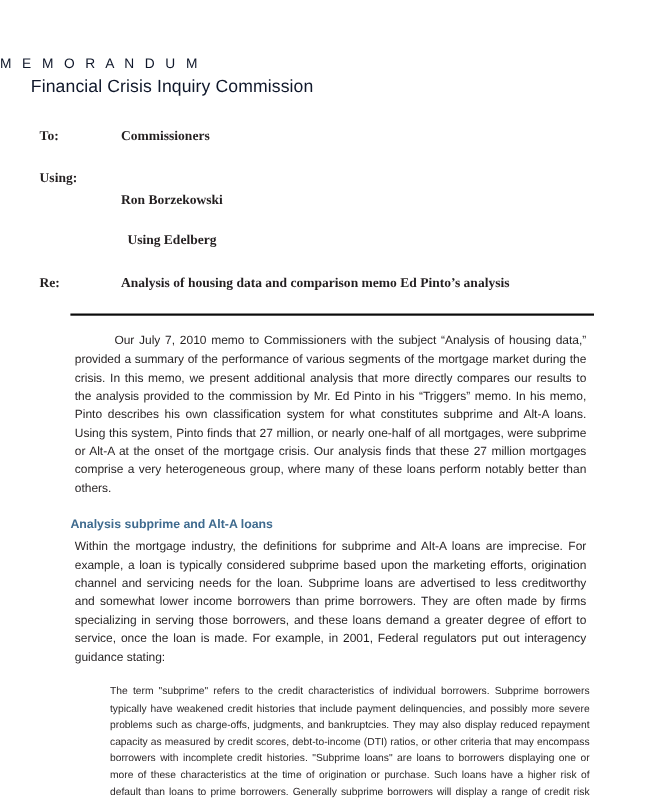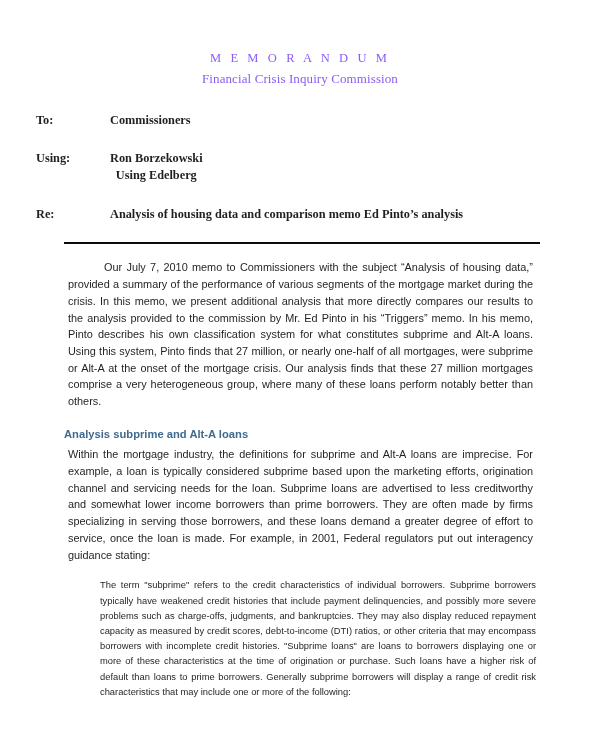--- a/index.html
+++ b/index.html
@@ -18,35 +18,35 @@
   }
 
   .page {
     position: absolute;
     inset: 0;
     background: #ffffff;
   }
 
   
   .memo-head {
-    font-family: Liberation Serif, serif;
-    text-align: center;
-    color: #8b5cf6;
+    font-family: Liberation Sans, sans-serif;
+    color: #0f172a;
   }
   .memo-title {
     font-size: 12.5px;
     letter-spacing: 3.1px;
     padding-top: 52px;
     line-height: 1.0;
   }
   .memo-subtitle {
-    font-size: 13px;
+    font-size: 16px;
     letter-spacing: 0.1px;
     padding-top: 7px;
     line-height: 1.0;
+    margin-left: 28px;
   }
 
   
   .fields {
     font-family: "Liberation Serif", serif;
     font-size: 12.3px;
     color: #231f20;
     margin-top: 27px;
   }
   .field-row {
@@ -59,21 +59,21 @@
   .field-row.tight { margin-bottom: 19px; }
   .field-label {
     width: 74px;
     flex: 0 0 74px;
     line-height: 1.42;
   }
   .field-value {
     line-height: 1.42;
     text-align: center;
   }
-  .field-value .sub-line { display: block; }
+  .field-value .sub-line { display: block; margin-top: 20px; }
 
   
   .rule-wrap {
     padding-left: 64px;
     padding-right: 60px;
     margin-top: 1px;
   }
   .rule {
     height: 0;
     border-top: 2.6px solid #0b0b0b;

